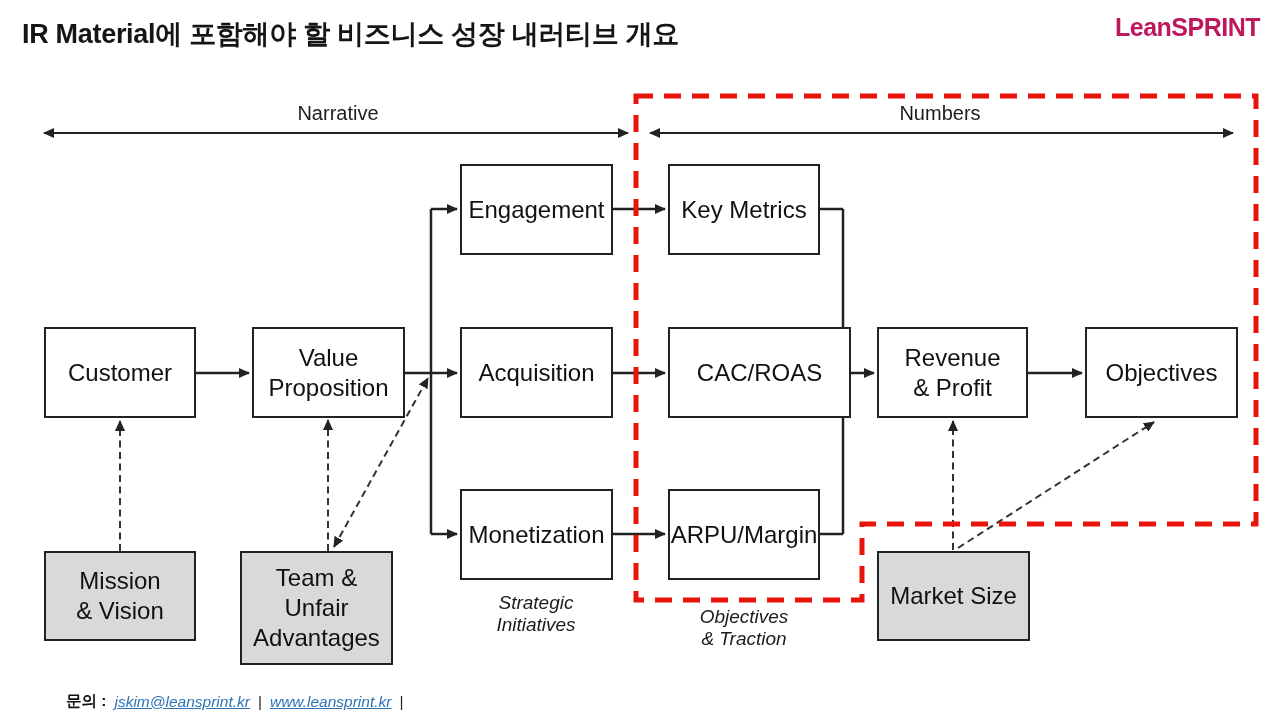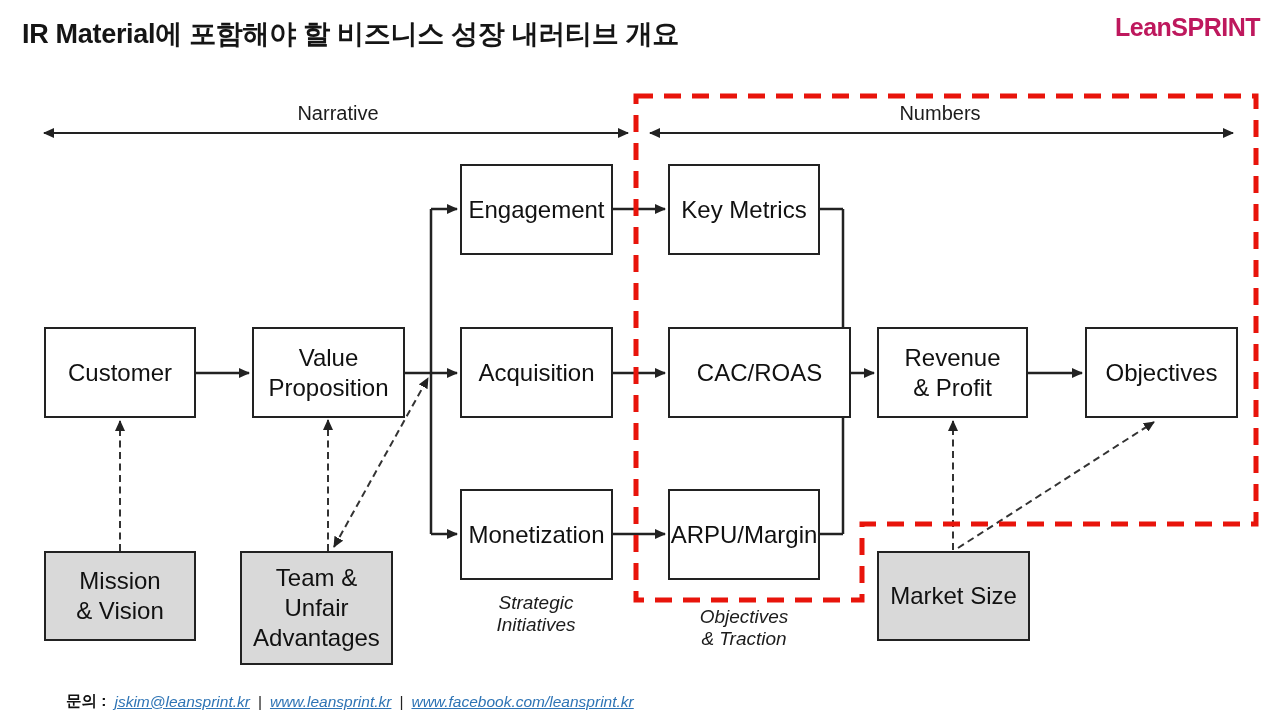--- a/index.html
+++ b/index.html
@@ -114,16 +114,15 @@
 Initiatives</div>
   <div class="caption" style="left:654px;top:606px;">Objectives
 &amp; Traction</div>
 
   <div class="footer">
     <span class="prefix">문의 :</span>
     <a>jskim@leansprint.kr</a>
     <span class="sep">|</span>
     <a>www.leansprint.kr</a>
     <span class="sep">|</span>
-    <a>www.facebook.com/leansprint.kr</a>
   </div>
 
 </div>
 
 </body></html>

